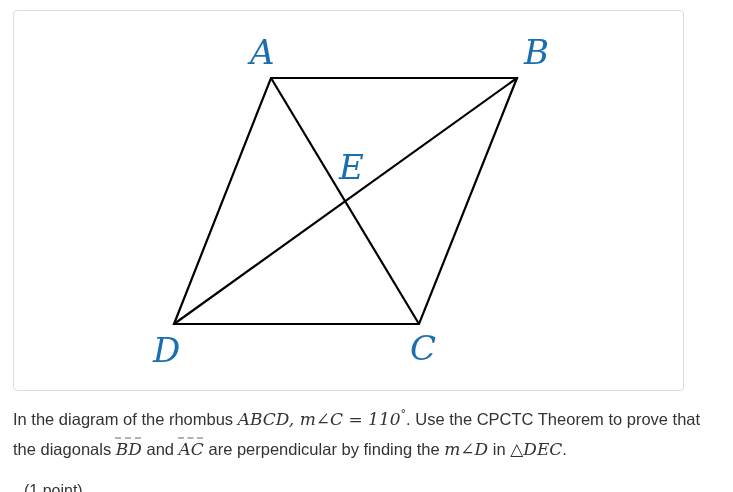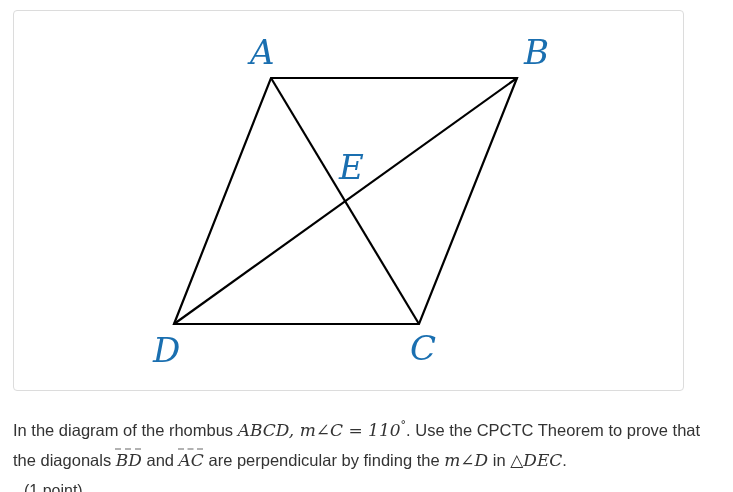--- a/index.html
+++ b/index.html
@@ -6,21 +6,21 @@
     body { width: 733px; height: 492px; overflow: hidden; position: relative;
            font-family: "Liberation Sans", sans-serif; color: #333333; }
     .figure-card {
       position: absolute; left: 13px; top: 10px; width: 671px; height: 381px;
       border: 1px solid #dcdcdc; border-radius: 4px; background: #fff; box-sizing: border-box;
     }
     .figure-card svg { position: absolute; left: -13px; top: -10px; }
     .vlabel { font-family: "DejaVu Serif", "Liberation Serif", serif; font-style: italic;
               font-size: 34px; fill: #1a6fb0; }
     .question {
-      position: absolute; left: 13px; top: 411px; width: 700px;
+      position: absolute; left: 13px; top: 400px; width: 700px;
       font-size: 16.5px; line-height: 30px; color: #333;
     }
     .math { font-family: "DejaVu Serif", "Liberation Serif", serif; font-style: italic; font-size: 17px; }
     .ovl { text-decoration: overline; text-decoration-style: dashed; text-decoration-color: #999; }
     .points {
       position: absolute; left: 24px; top: 482px; font-size: 16px; color: #333;
     }
   </style>
 </head>
 <body>

